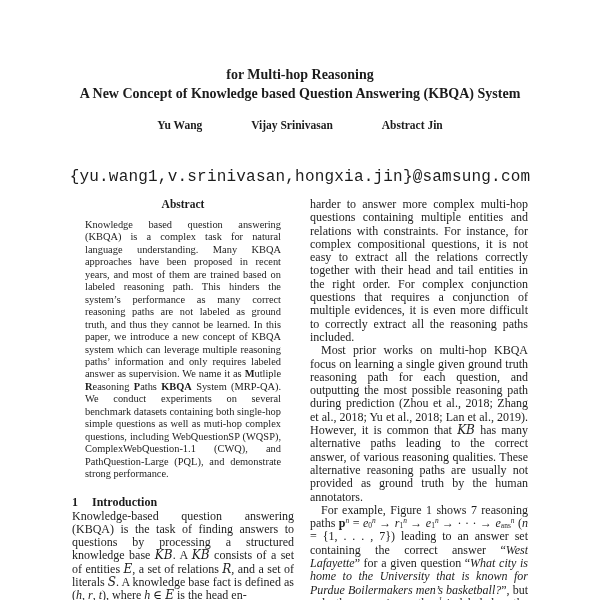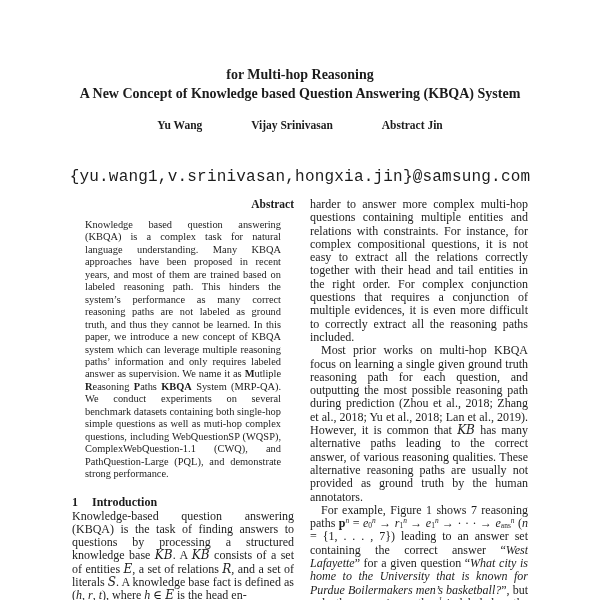--- a/index.html
+++ b/index.html
@@ -13,21 +13,21 @@
          font-weight:bold;font-size:14px;line-height:18.5px;}
   .authors{position:absolute;top:119px;left:0;right:0;text-align:center;
            font-weight:bold;font-size:11.5px;}
   .authors span{margin:0 23px;}
   .affiliation{position:absolute;top:135px;left:0;right:0;text-align:center;font-size:11px;}
   .email{position:absolute;top:148px;left:0;right:0;text-align:center;
          font-family:"Liberation Mono","DejaVu Sans Mono",monospace;font-size:16px;letter-spacing:0.2px;margin-top:20px;}
   .col{position:absolute;top:196px;height:404px;overflow:hidden;text-align:justify;}
   .col-left{left:72px;width:222px;}
   .col-right{left:310px;width:218px;padding-top:2px;}
-  .abs-heading{text-align:right;font-weight:bold;font-size:11.5px;padding-top:2px;}
+  .abs-heading{text-align:center;font-weight:bold;font-size:11.5px;padding-top:2px;}
   .abs-body{margin:9px 13px 0 13px;font-size:10.4px;line-height:12.45px;}
   .sec-heading{margin-top:14px;font-weight:bold;font-size:12px;}
   .sec-num{margin-right:14px;}
   p.body{margin:0;font-size:12px;line-height:13.3px;}
   .col-left p.body{}
   .indent{text-indent:11px;}
   .b{font-weight:bold;}
   .i{font-style:italic;}
   .math{font-style:italic;font-family:"DejaVu Serif",serif;}
   sup{font-size:0.62em;line-height:0;vertical-align:baseline;position:relative;top:-0.5em;font-style:italic;}

